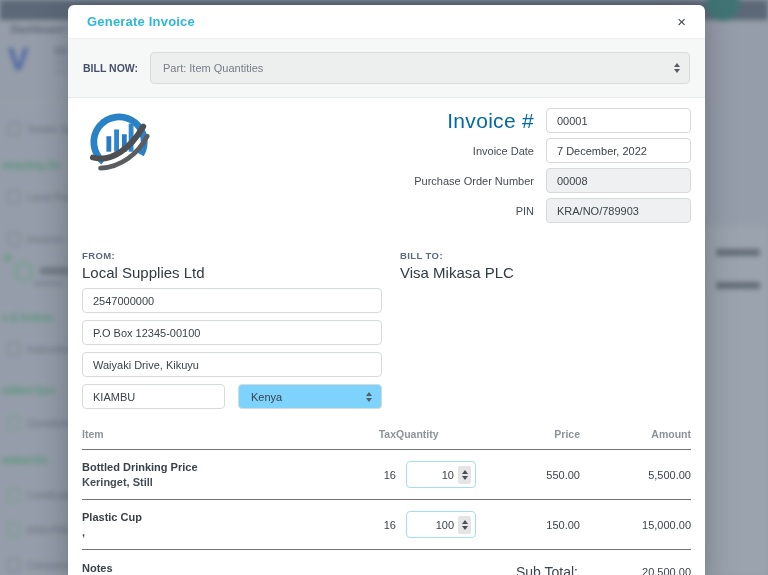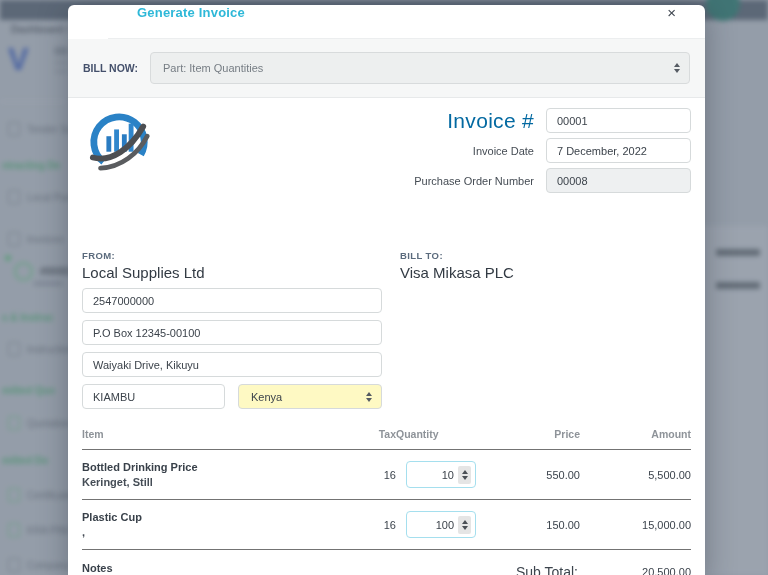--- a/index.html
+++ b/index.html
@@ -20,22 +20,22 @@
   .bd-inv{position:absolute;left:14px;}
   .bd-dot{position:absolute;left:5px;top:255px;width:6px;height:6px;border-radius:50%;background:#4aa06c;}
   .bd-circ{width:15px;height:15px;border:2px solid #5aa877;border-radius:50%;}
   .bd-strong{font-size:10px;font-weight:bold;color:#343d47;}
   .bd-rightcard{position:absolute;left:700px;top:226px;width:68px;height:349px;background:#a3abb6;}
   .bd-num{position:absolute;left:716px;width:44px;height:7px;border-radius:2px;background:#4e5862;}
   .backdrop-overlay{position:absolute;inset:0;background:rgba(140,148,160,0.35);}
   
   .modal{position:absolute;left:68px;top:5px;width:637px;height:575px;background:#fff;
     border-radius:6px 6px 0 0;box-shadow:0 6px 30px rgba(30,35,45,.35);overflow:hidden;}
-  .m-header{height:33px;display:flex;align-items:flex-start;justify-content:space-between;
-    padding:0 29px;border-bottom:1px solid #eceeef;margin-left:40px;}
+  .m-header{height:33px;display:flex;align-items:center;justify-content:space-between;
+    padding:0 19px;border-bottom:1px solid #eceeef;}
   .m-title{font-size:13px;font-weight:bold;color:#2eb8d8;letter-spacing:.2px;}
   .m-close{font-size:15px;color:#3f4650;cursor:pointer;line-height:1;}
   .billnow{background:#f6f7f7;border-bottom:1px solid #e7e9ea;padding:13px 15px;display:flex;align-items:center;text-align:right;}
   .billnow-label{font-size:10.5px;font-weight:bold;color:#44506b;flex:none;}
   .sel{position:relative;display:flex;align-items:center;height:30px;background:#edefef;
     border:1px solid #d8dbdc;border-radius:4px;padding:0 26px 0 12px;font-size:11px;color:#767d84;cursor:pointer;}
   .billnow .sel{flex:1;margin-left:12px;}
   .updown{position:absolute;right:9px;top:50%;transform:translateY(-50%);display:flex;flex-direction:column;gap:2px;}
   .updown .tri-up{width:0;height:0;border-left:3.5px solid transparent;border-right:3.5px solid transparent;border-bottom:4.5px solid #555b63;}
   .updown .tri-dn{width:0;height:0;border-left:3.5px solid transparent;border-right:3.5px solid transparent;border-top:4.5px solid #555b63;}
@@ -53,21 +53,21 @@
   
   .parties{display:flex;margin-top:14px;}
   .party-left{width:300px;}
   .party-right{margin-left:18px;}
   .sec-label{font-size:9.5px;font-weight:bold;color:#5b6b7d;letter-spacing:.4px;}
   .sec-name{font-size:15px;color:#323a43;margin-top:3px;}
   .t-input{display:block;width:100%;height:25px;box-sizing:border-box;margin-top:7px;border:1px solid #d6dadb;
     border-radius:4px;padding:0 10px;font-size:11px;color:#3c434b;background:#fff;font-family:inherit;}
   .loc-row{display:flex;gap:13px;margin-top:7px;}
   .loc-row .t-input{margin-top:0;width:143px;flex:none;}
-  .loc-row .sel{flex:1;height:25px;box-sizing:border-box;background:#fef9c3;border-color:#d6dadb;color:#3c434b;}
+  .loc-row .sel{flex:1;height:25px;box-sizing:border-box;background:#7dd3fc;border-color:#d6dadb;color:#3c434b;}
   
   .itable{margin-top:14px;}
   .tr{display:flex;align-items:center;border-bottom:1px solid #737373;}
   .tr.head{padding:5px 0 9px 0;font-size:10.5px;font-weight:bold;color:#8e9399;align-items:flex-end;}
   .tr.row{padding:11px 0;}
   .c-item{flex:1;}
   .c-tax{width:75px;text-align:right;font-size:11px;color:#3c444d;}
   .c-qty{width:90px;display:flex;justify-content:center;}
   .c-price{width:94px;text-align:right;font-size:11px;color:#3c444d;}
   .c-amount{width:111px;text-align:right;font-size:11px;color:#3c444d;}
@@ -191,20 +191,24 @@
           <input class="f-input" value="00001" style="">
         </div>
         <div class="f-row">
           <span class="f-label">Invoice Date</span>
           <input class="f-input" value="7 December, 2022" style="">
         </div>
         <div class="f-row">
           <span class="f-label">Purchase Order Number</span>
           <input class="f-input readonly" value="00008" style="">
         </div>
+        <div class="f-row">
+          <span class="f-label">PIN</span>
+          <input class="f-input readonly" value="KRA/NO/789903" style="">
+        </div>
       </div>
     </div>
 
     <div class="parties">
       <div class="party-left">
         <div class="sec-label">FROM:</div>
         <div class="sec-name">Local Supplies Ltd</div>
         <input class="t-input" value="2547000000" style="">
         <input class="t-input" value="P.O Box 12345-00100" style="">
         <input class="t-input" value="Waiyaki Drive, Kikuyu" style="">

